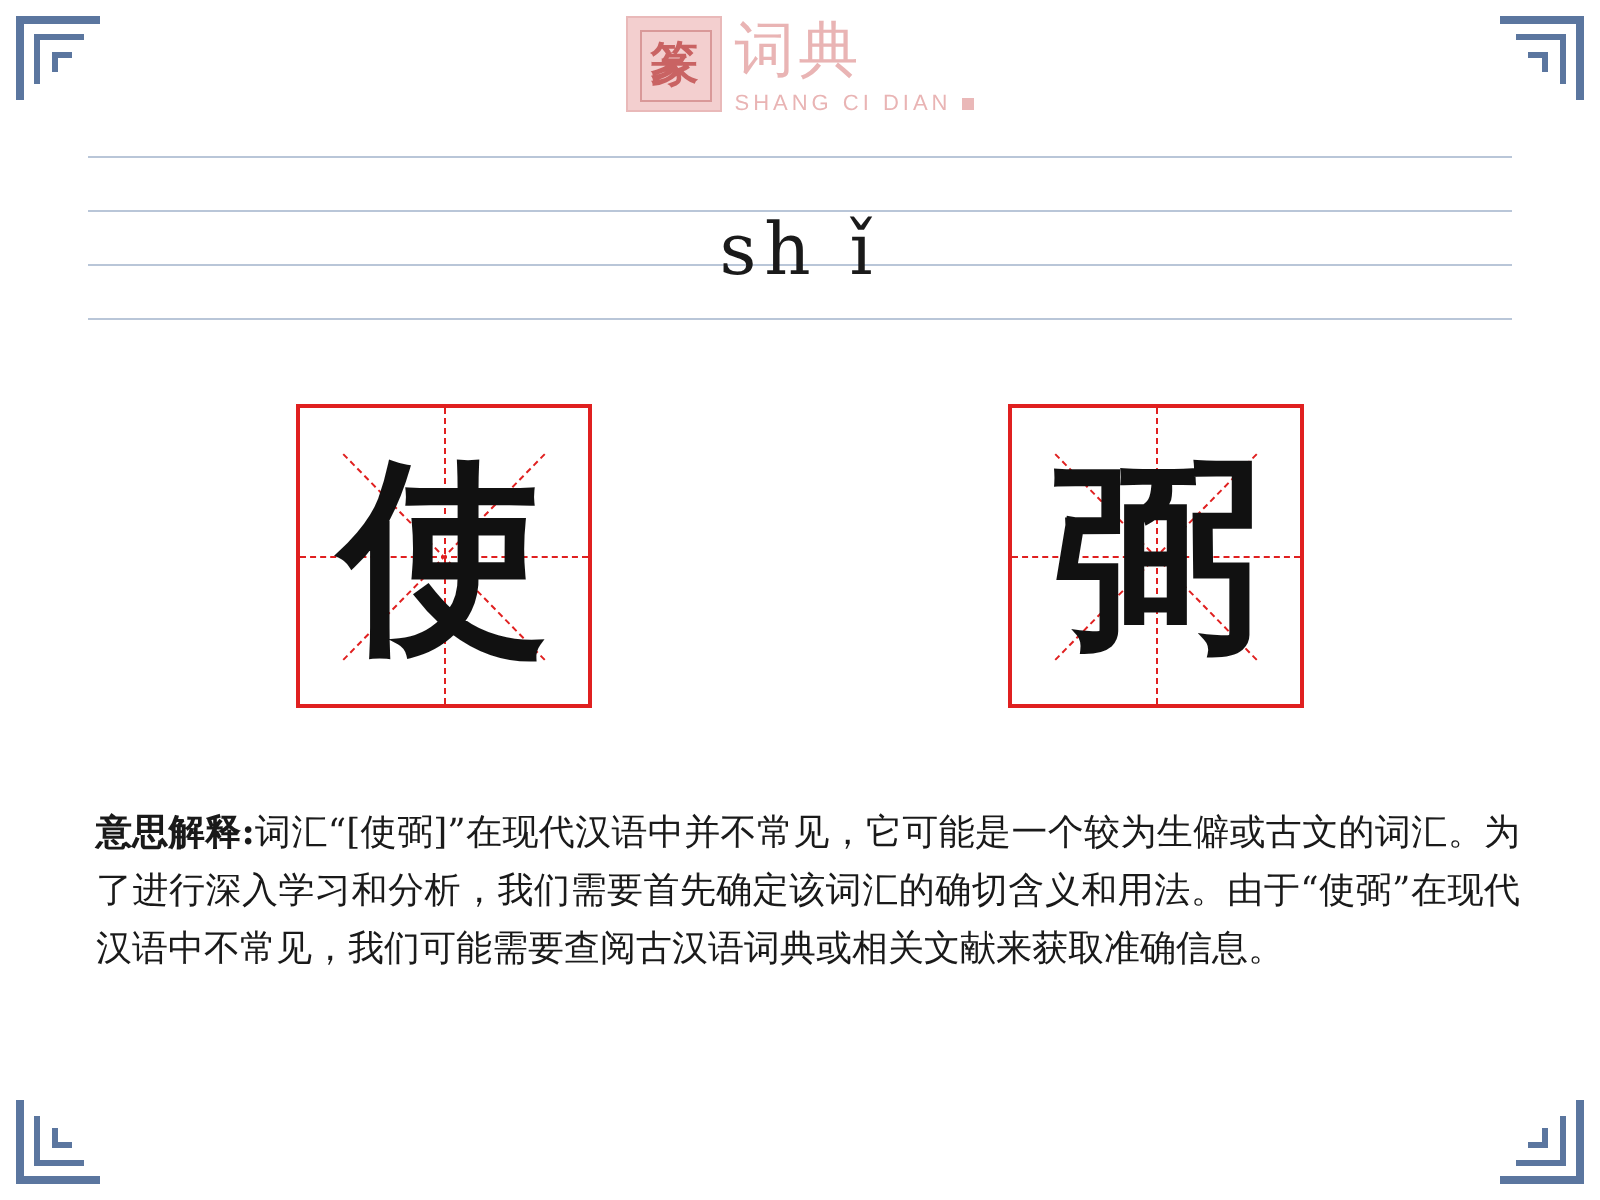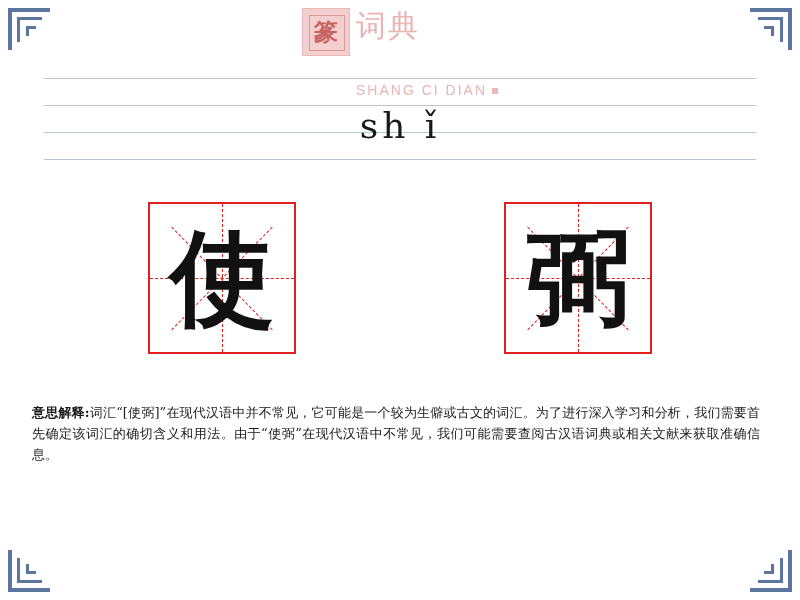--- a/index.html
+++ b/index.html
@@ -64,31 +64,30 @@
     color: #c75b5b;
     font-size: 24px;
     font-weight: bold;
     font-family: "DejaVu Sans", sans-serif;
   }
   .logo-text-wrap {
     display: flex;
     flex-direction: column;
     align-items: flex-start;
     padding-top: 2px;
-    gap: 36px;
   }
   .logo-title {
     font-size: 30px;
     color: #e9b4b4;
     letter-spacing: 2px;
     font-family: "DejaVu Sans", sans-serif;
     line-height: 1.05;
   }
   .logo-sub {
-    font-size: 14px;
+    font-size: 11px;
     color: #e9b4b4;
     letter-spacing: 2px;
     font-family: "Liberation Sans", sans-serif;
     margin-top: 4px;
   }
   .logo-sub .dot {
     display: inline-block;
     width: 6px;
     height: 6px;
     background: #eab8b8;
@@ -195,23 +194,23 @@
     line-height: 1;
     color: #111111;
     font-family: "DejaVu Serif", serif;
     font-weight: bold;
   }
 
   
   .explain {
     position: absolute;
     top: 402px;
-    left: 32px;
+    left: 48px;
     right: 40px;
-    font-size: 13px;
+    font-size: 18px;
     line-height: 1.62;
     color: #1a1a1a;
     text-align: justify;
     font-family: "DejaVu Serif", serif;
   }
   .explain .label {
     font-weight: bold;
   }
 </style>
 </head>

